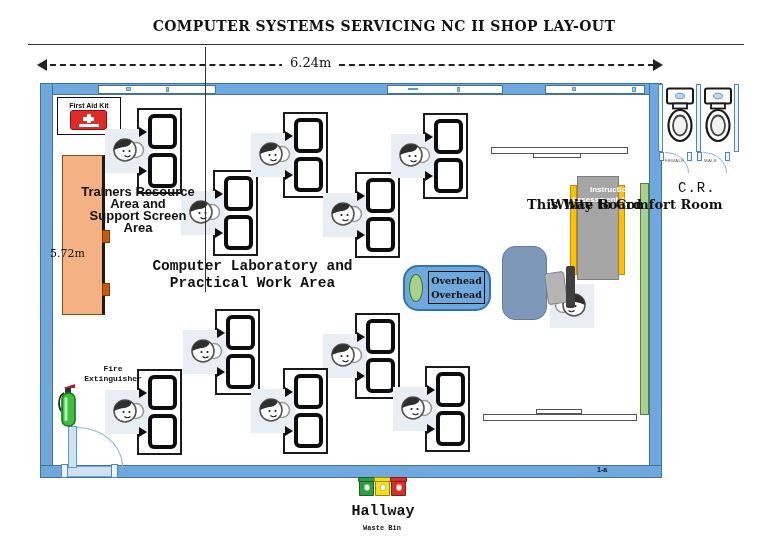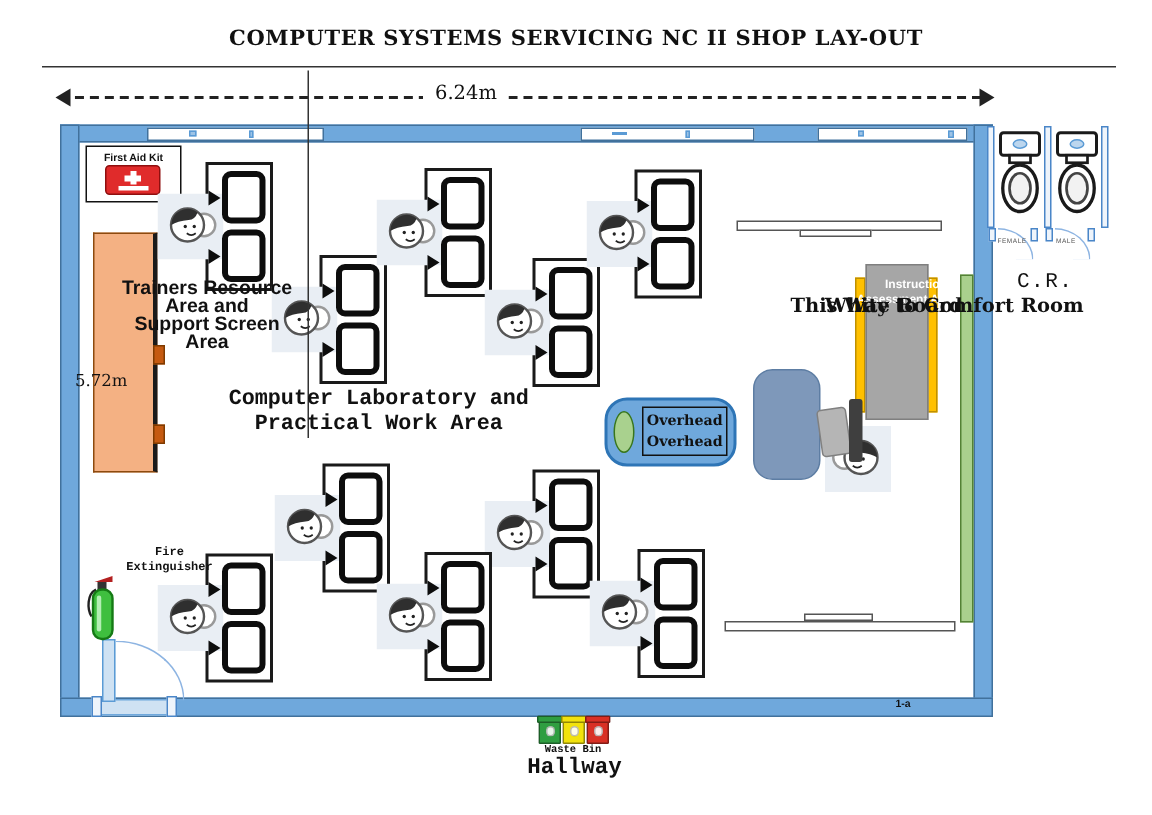--- a/index.html
+++ b/index.html
@@ -380,16 +380,16 @@
   <div class="abs arc" style="left:703px;top:152px;width:24px;height:21px"></div>
   <div class="abs lbl tiny" style="left:665px;top:158px">FEMALE</div>
   <div class="abs lbl tiny" style="left:704px;top:158px">MALE</div>
   <div class="abs lbl serif" style="left:678px;top:180px;font-size:14px;letter-spacing:1px">C.R.</div>
 
   <div class="abs lbl b" style="left:597px;top:466px;font-size:7px">1-a</div>
 
   <div class="bin" style="left: 359px; top: 479px; background: rgb(47, 158, 65);"></div>
   <div class="bin" style="left: 375px; top: 479px; background: rgb(242, 226, 13);"></div>
   <div class="bin" style="left: 391px; top: 479px; background: rgb(217, 48, 37);"></div>
-  <div class="abs lbl serif b ctr" style="left:348px;top:496px;width:68px;font-size:7px">Waste Bin</div>
+  <div class="abs lbl serif b ctr" style="left:348px;top:524px;width:68px;font-size:7px">Waste Bin</div>
   <div class="abs lbl serif b ctr" style="left:338px;top:503px;width:90px;font-size:15px">Hallway</div>
 
 </div>
 
 </body></html>

